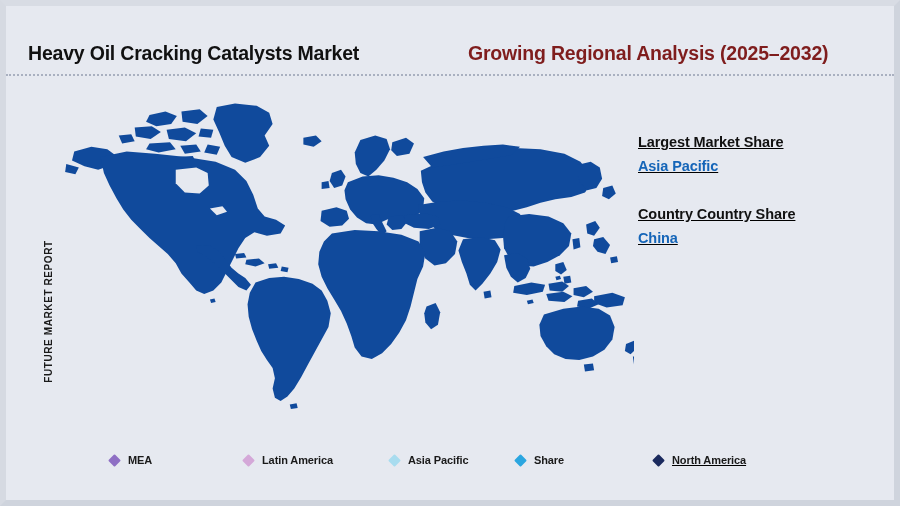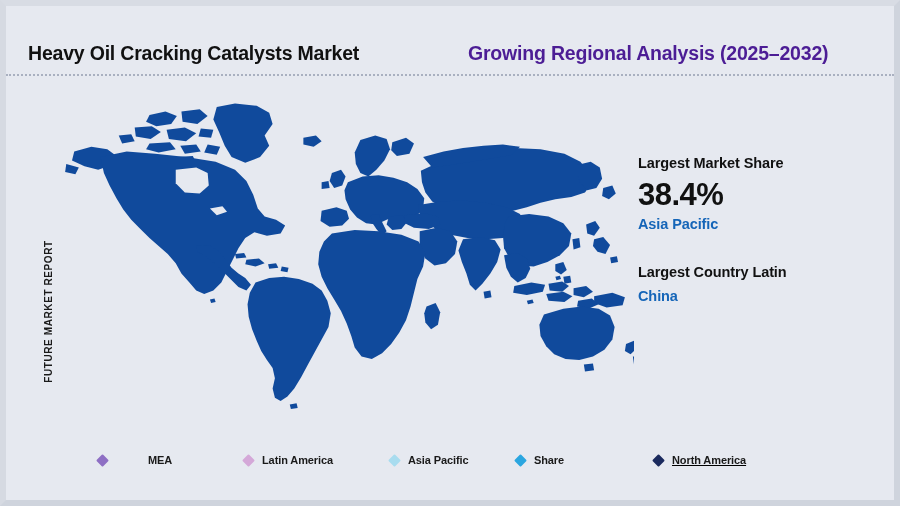--- a/index.html
+++ b/index.html
@@ -44,21 +44,21 @@
     color: #111111;
     letter-spacing: -0.2px;
     white-space: nowrap;
   }
   .header-title-right {
     position: absolute;
     left: 462px;
     top: 36px;
     font-size: 19.5px;
     font-weight: bold;
-    color: #4c1d95;
+    color: #7f1d1d;
     letter-spacing: -0.2px;
     white-space: nowrap;
   }
   .header-divider {
     position: absolute;
     left: 0;
     top: 68px;
     width: 888px;
     height: 0;
     border-top: 2px dotted #a9b0c0;
@@ -91,22 +91,23 @@
   .map-wrap svg {
     display: block;
     width: 100%;
     height: 100%;
   }
 
   
   .stats {
     position: absolute;
     left: 632px;
-    top: 149px;
+    top: 128px;
     width: 250px;
+    text-decoration: underline;
   }
   .stat-block { margin-bottom: 32px; }
   .stat-label {
     font-size: 14.5px;
     font-weight: bold;
     color: #111111;
     letter-spacing: -0.1px;
     margin-bottom: 8px;
     white-space: nowrap;
   }
@@ -294,31 +295,30 @@
         <path d="M862,306 L870,304 L872,310 L864,312 Z"></path>
         <path d="M812,348 L822,346 L824,352 L814,354 Z"></path>
         <path d="M256,346 L264,344 L266,350 L258,352 Z"></path>
       </g>
     </svg>
   </div>
 
   <div class="stats">
     <div class="stat-block">
       <div class="stat-label">Largest Market Share</div>
-      <div class="stat-value">38.4%</div>
       <div class="stat-sub">Asia Pacific</div>
     </div>
     <div class="stat-block">
-      <div class="stat-label">Largest Country Latin</div>
+      <div class="stat-label">Country Country Share</div>
       <div class="stat-sub">China</div>
     </div>
   </div>
 
   <div class="legend" id="legend">
-      <div class="legend-item" style="left: 4px; gap: 32px;">
+      <div class="legend-item" style="left: 16px;">
         <span class="legend-marker" style="background: rgb(142, 111, 196);"></span>
         <span class="legend-label">MEA</span>
       </div>
       <div class="legend-item" style="left: 150px;">
         <span class="legend-marker" style="background: rgb(212, 168, 216);"></span>
         <span class="legend-label">Latin America</span>
       </div>
       <div class="legend-item" style="left: 296px;">
         <span class="legend-marker" style="background: rgb(168, 220, 239);"></span>
         <span class="legend-label">Asia Pacific</span>

